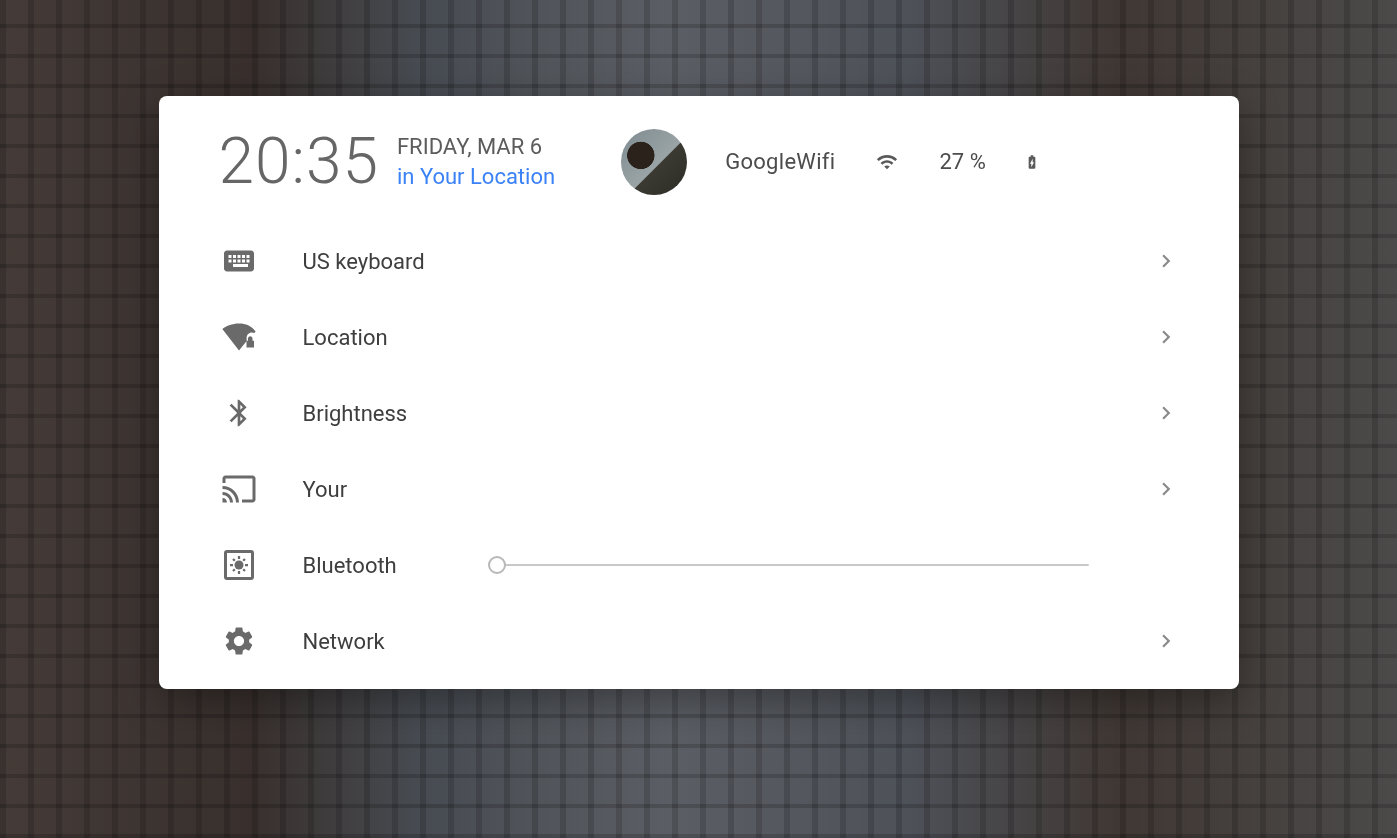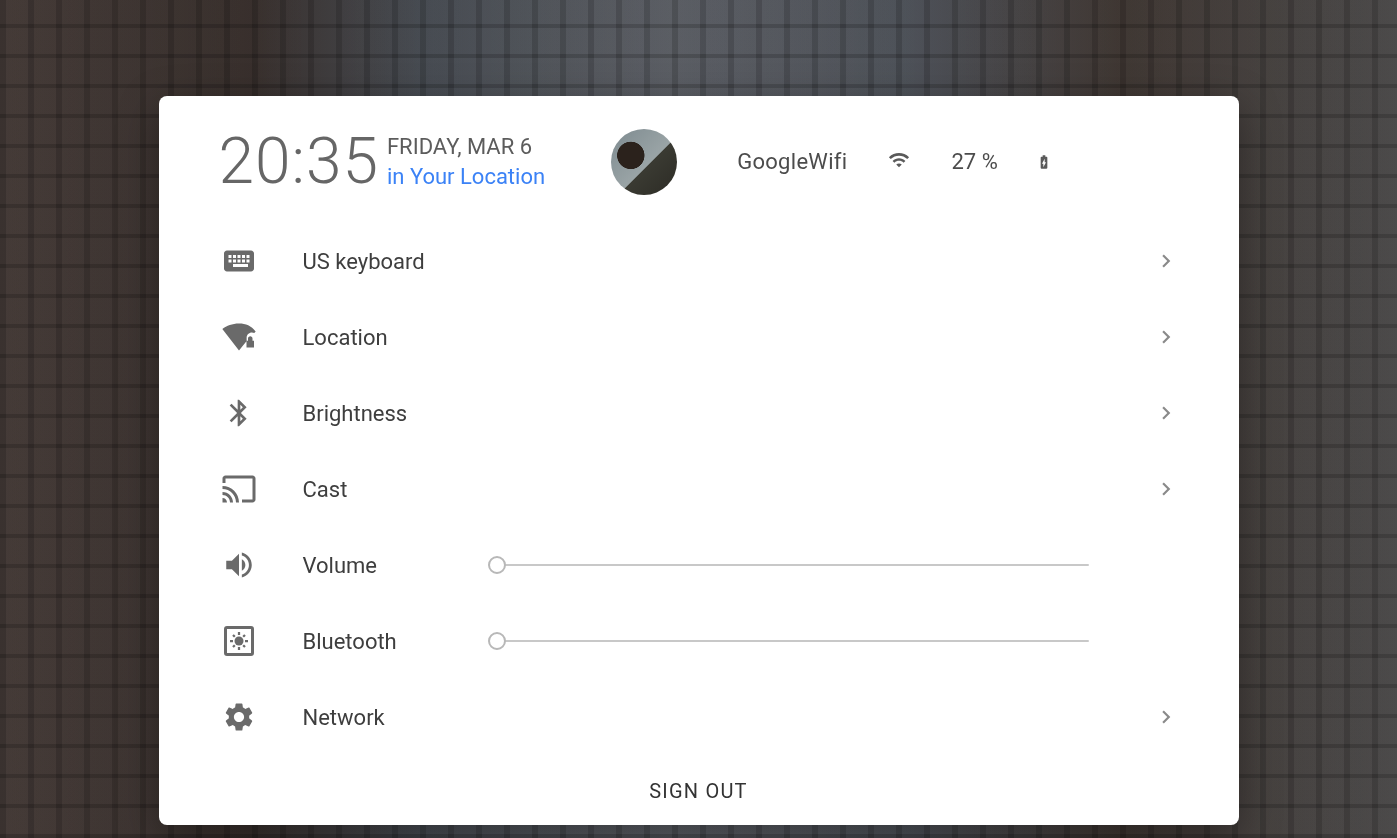--- a/index.html
+++ b/index.html
@@ -32,43 +32,44 @@
     border-radius: 8px;
     box-shadow: 0 12px 40px rgba(0,0,0,0.35);
     padding: 20px 0 0 0;
   }
 
   .header {
     display: flex;
     align-items: center;
     padding: 8px 60px 24px 60px;
   }
-  .clock-block { display: flex; align-items: center; gap: 8px; }
+  .clock-block { display: flex; align-items: center; gap: 18px; }
   .time {
     font-size: 64px;
     font-weight: 300;
     color: #666;
     letter-spacing: 1px;
   }
   .date-block { display: flex; flex-direction: column; line-height: 1.35; }
   .date-line { font-size: 22px; color: #5c5c5c; }
   .loc-line  { font-size: 22px; color: #3b82f6; }
 
   .avatar {
     width: 66px; height: 66px; border-radius: 50%;
     margin-left: 66px;
     background:
       radial-gradient(circle at 30% 40%, #2b221c 0 22%, transparent 23%),
       linear-gradient(135deg, #7d8a8f 0%, #9aa4a6 55%, #3a3a32 56%, #2c2b25 100%);
     flex-shrink: 0;
   }
 
   .status-right {
-    margin-left: 60px;
-    display: flex;
+    margin-left: 38px;
+    display: flex;
+    align-items: center;
     gap: 38px;
     color: #4c4c4c;
     font-size: 22px;
   }
   .wifi-name { letter-spacing: 0.3px; }
 
   .rows { padding: 0 60px 10px 60px; }
   .row {
     display: flex;
     align-items: center;
@@ -195,39 +196,28 @@
           </svg>
       </span>
     </div>
 
     <div class="row">
       <span class="icon">
         <svg width="36" height="36" viewBox="0 0 24 24" fill="#6a6a6a">
             <path d="M21 3H3c-1.1 0-2 .9-2 2v3h2V5h18v14h-7v2h7c1.1 0 2-.9 2-2V5c0-1.1-.9-2-2-2zM1 18v3h3c0-1.66-1.34-3-3-3zm0-4v2c2.76 0 5 2.24 5 5h2c0-3.87-3.13-7-7-7zm0-4v2c4.97 0 9 4.03 9 9h2c0-6.08-4.93-11-11-11z"></path>
           </svg>
       </span>
-      <span class="label">Cast</span>
-      <span class="chevron">
-        <svg width="26" height="26" viewBox="0 0 24 24" fill="currentColor">
-            <path d="M8.59 16.59L13.17 12 8.59 7.41 10 6l6 6-6 6z"></path>
-          </svg>
-      </span>
-    </div>
-
-    <div class="row">
-      <span class="icon">
-        <svg width="34" height="34" viewBox="0 0 24 24" fill="#6a6a6a">
-            <path d="M3 9v6h4l5 5V4L7 9H3zm13.5 3c0-1.77-1.02-3.29-2.5-4.03v8.05c1.48-.73 2.5-2.25 2.5-4.02zM14 3.23v2.06c2.89.86 5 3.54 5 6.71s-2.11 5.85-5 6.71v2.06c4.01-.91 7-4.49 7-8.77s-2.99-7.86-7-8.77z"></path>
-          </svg>
-      </span>
-      <span class="label">Volume</span>
-      <div class="slider-track">
-        <div class="slider-thumb"></div>
-      </div>
-    </div>
+      <span class="label">Your</span>
+      <span class="chevron">
+        <svg width="26" height="26" viewBox="0 0 24 24" fill="currentColor">
+            <path d="M8.59 16.59L13.17 12 8.59 7.41 10 6l6 6-6 6z"></path>
+          </svg>
+      </span>
+    </div>
+
 
     <div class="row">
       <span class="icon">
         <svg width="36" height="36" viewBox="0 0 24 24" fill="none" stroke="#6a6a6a" stroke-width="2">
             <rect x="3" y="3" width="18" height="18" rx="1"></rect>
             <circle cx="12" cy="12" r="3" fill="#6a6a6a" stroke="none"></circle>
             <path d="M12 6v2M12 16v2M6 12h2M16 12h2M8 8l1.2 1.2M14.8 14.8L16 16M16 8l-1.2 1.2M9.2 14.8L8 16" stroke="#6a6a6a" stroke-width="1.5"></path>
           </svg>
       </span>
       <span class="label">Bluetooth</span>
@@ -245,14 +235,13 @@
       <span class="label">Network</span>
       <span class="chevron">
         <svg width="26" height="26" viewBox="0 0 24 24" fill="currentColor">
             <path d="M8.59 16.59L13.17 12 8.59 7.41 10 6l6 6-6 6z"></path>
           </svg>
       </span>
     </div>
 
   </div>
 
-  <div class="signout">SIGN OUT</div>
 </div>
 
 </body></html>

